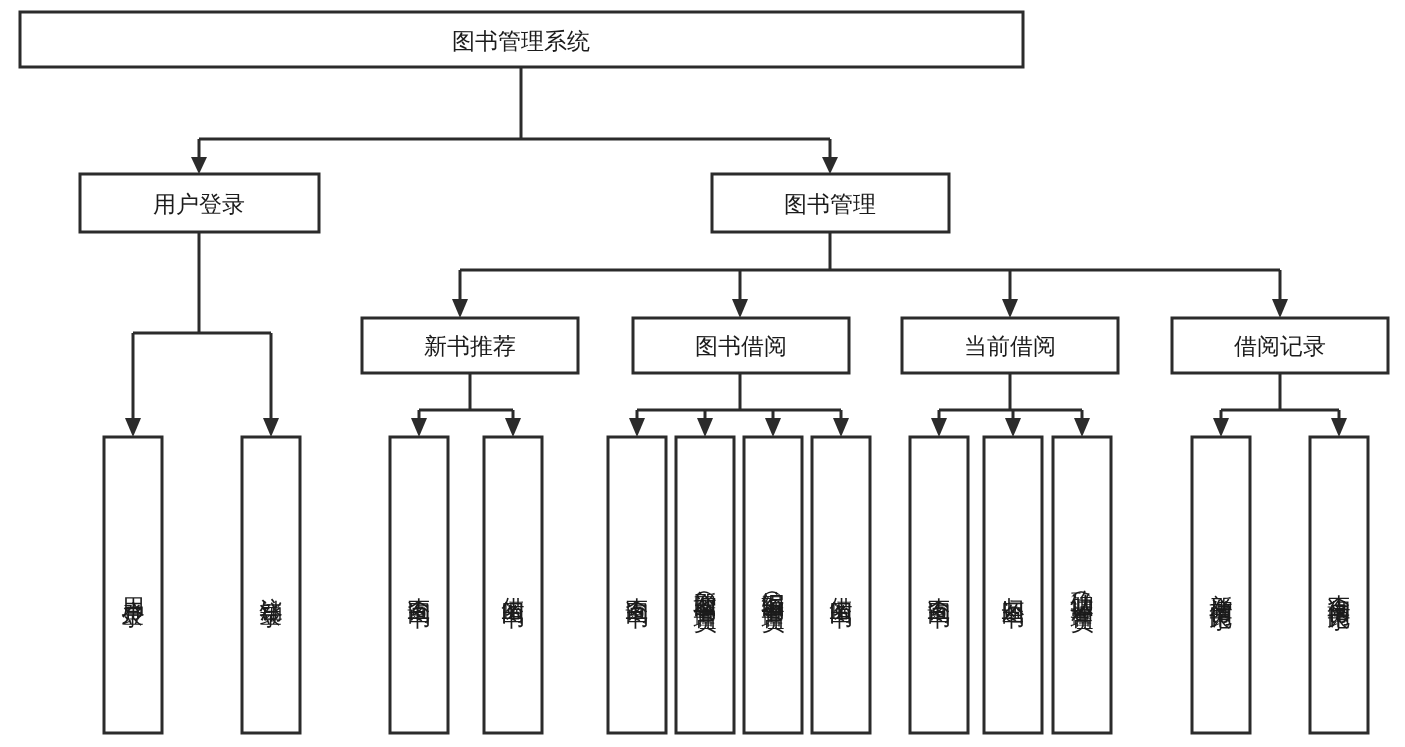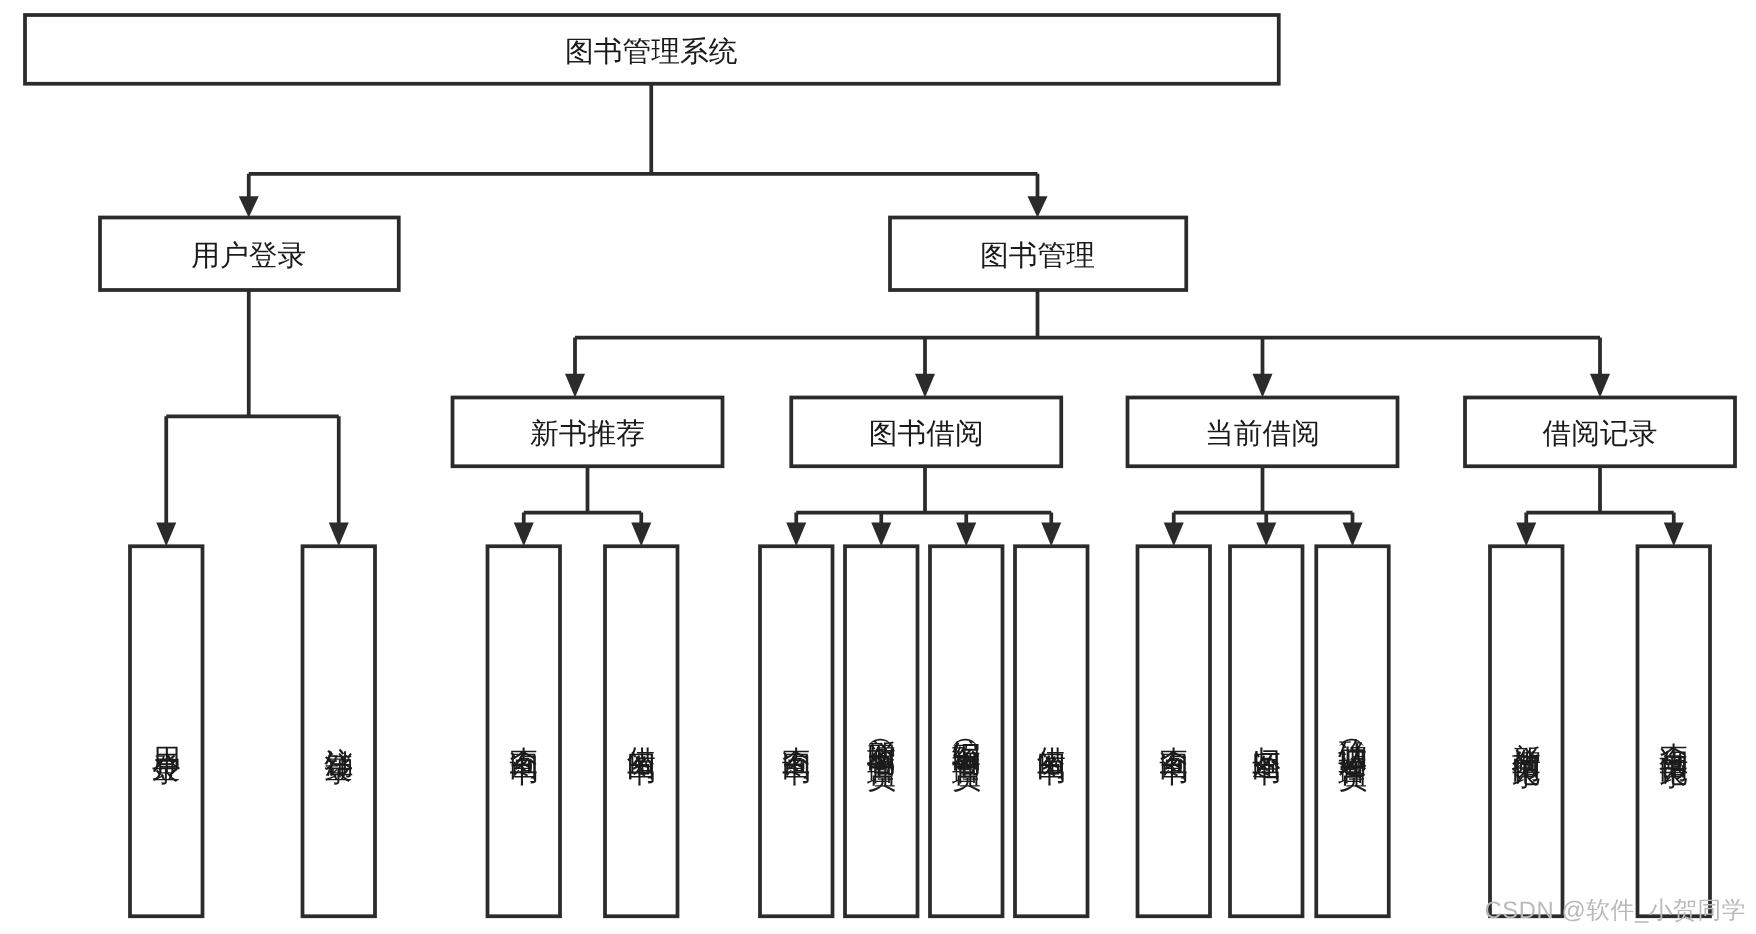--- a/index.html
+++ b/index.html
@@ -215,14 +215,13 @@
   <div class="node-label-v" style="left:608px; top:437px; width:58px; height:296px;">查询图书</div>
   <div class="node-label-v" style="left:676px; top:437px; width:58px; height:296px;">新增图书（管理员）</div>
   <div class="node-label-v" style="left:744px; top:437px; width:58px; height:296px;">编辑图书（管理员）</div>
   <div class="node-label-v" style="left:812px; top:437px; width:58px; height:296px;">借阅图书</div>
   <div class="node-label-v" style="left:910px; top:437px; width:58px; height:296px;">查询图书</div>
   <div class="node-label-v" style="left:984px; top:437px; width:58px; height:296px;">归还图书</div>
   <div class="node-label-v" style="left:1053px; top:437px; width:58px; height:296px;">确认归还（管理员）</div>
   <div class="node-label-v" style="left:1192px; top:437px; width:58px; height:296px;">新增借阅记录</div>
   <div class="node-label-v" style="left:1310px; top:437px; width:58px; height:296px;">查询借阅记录</div>
 
-  <div id="watermark">CSDN @软件_小贺同学</div>
 </div>
 
 </body></html>

